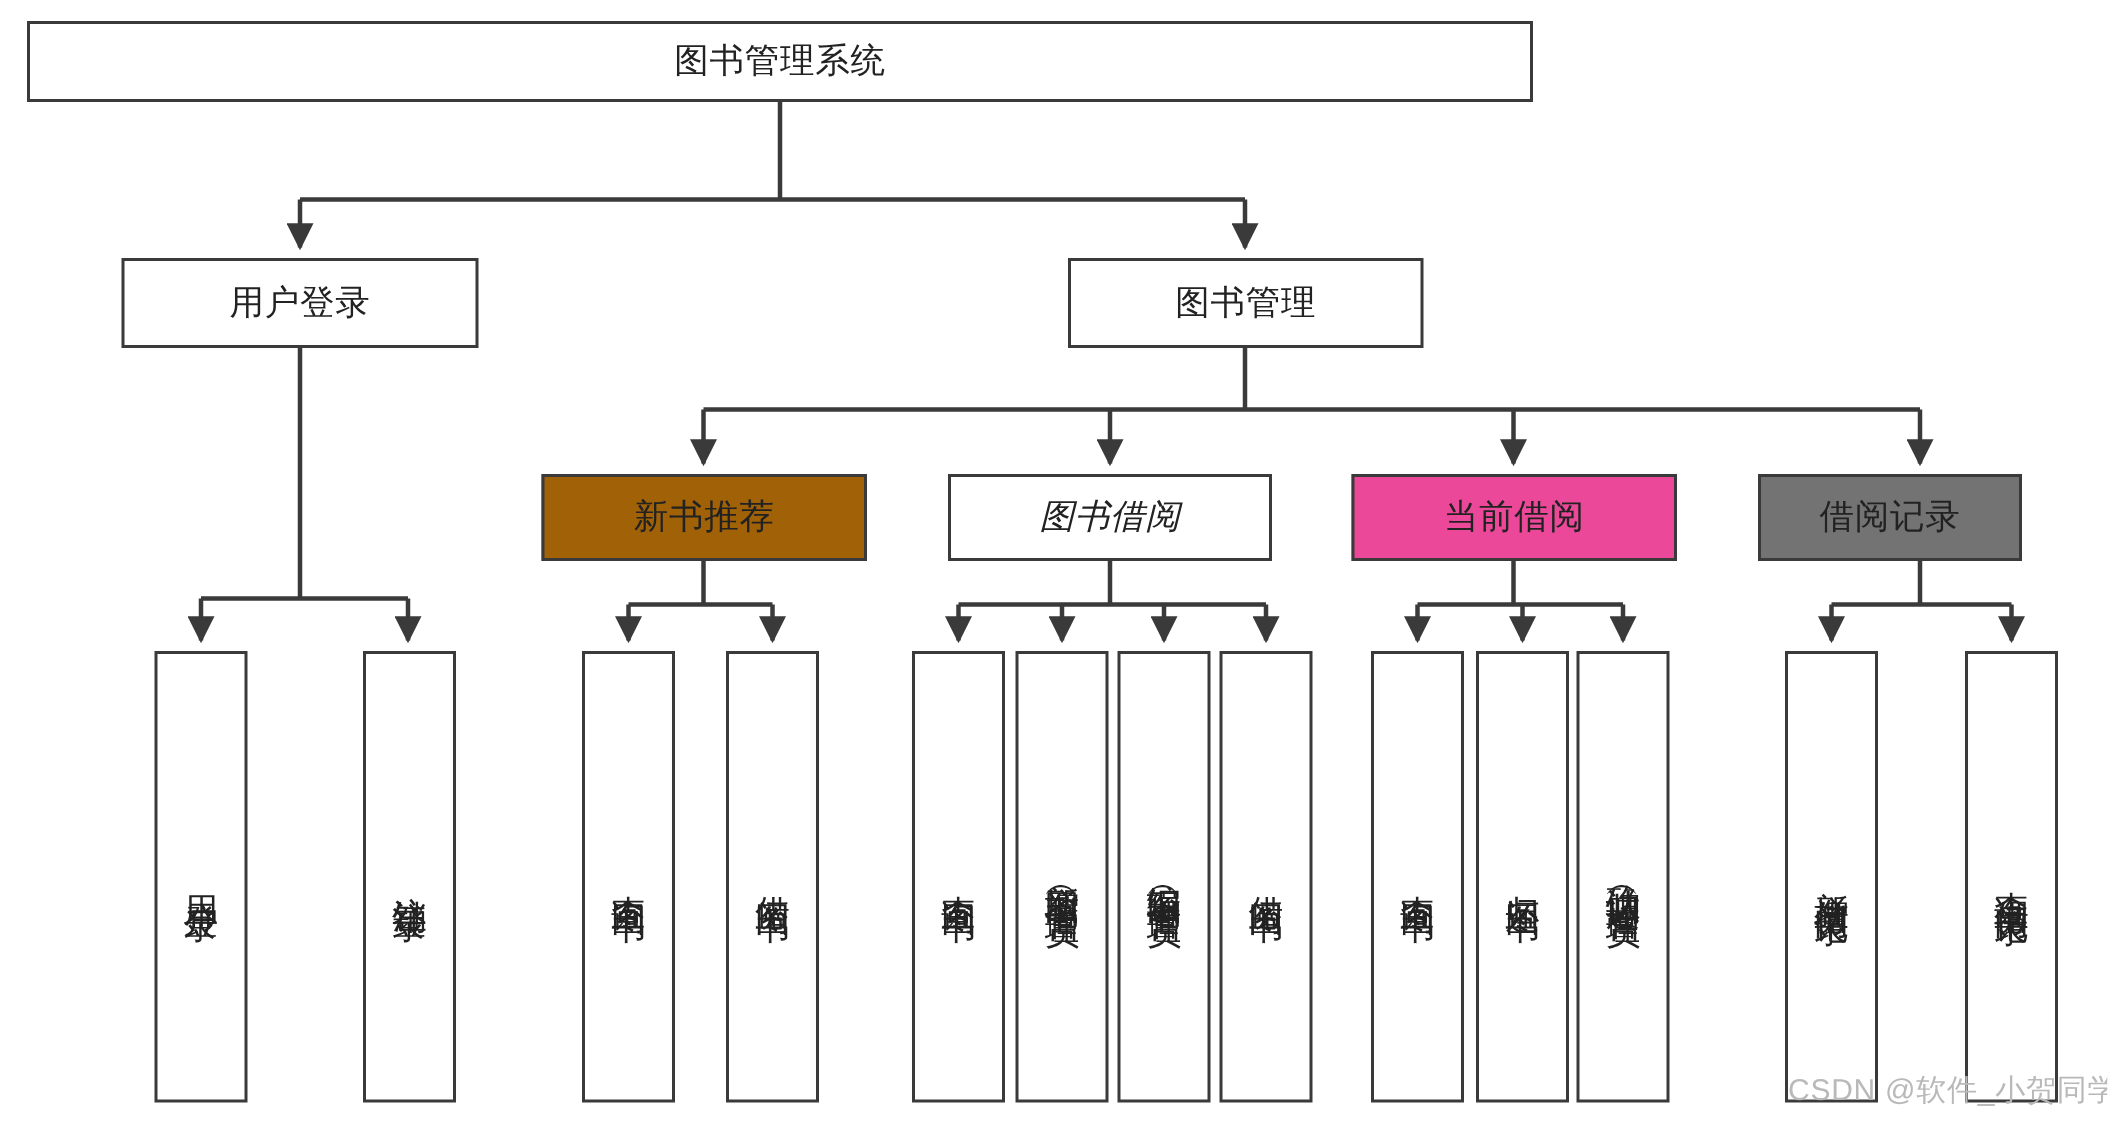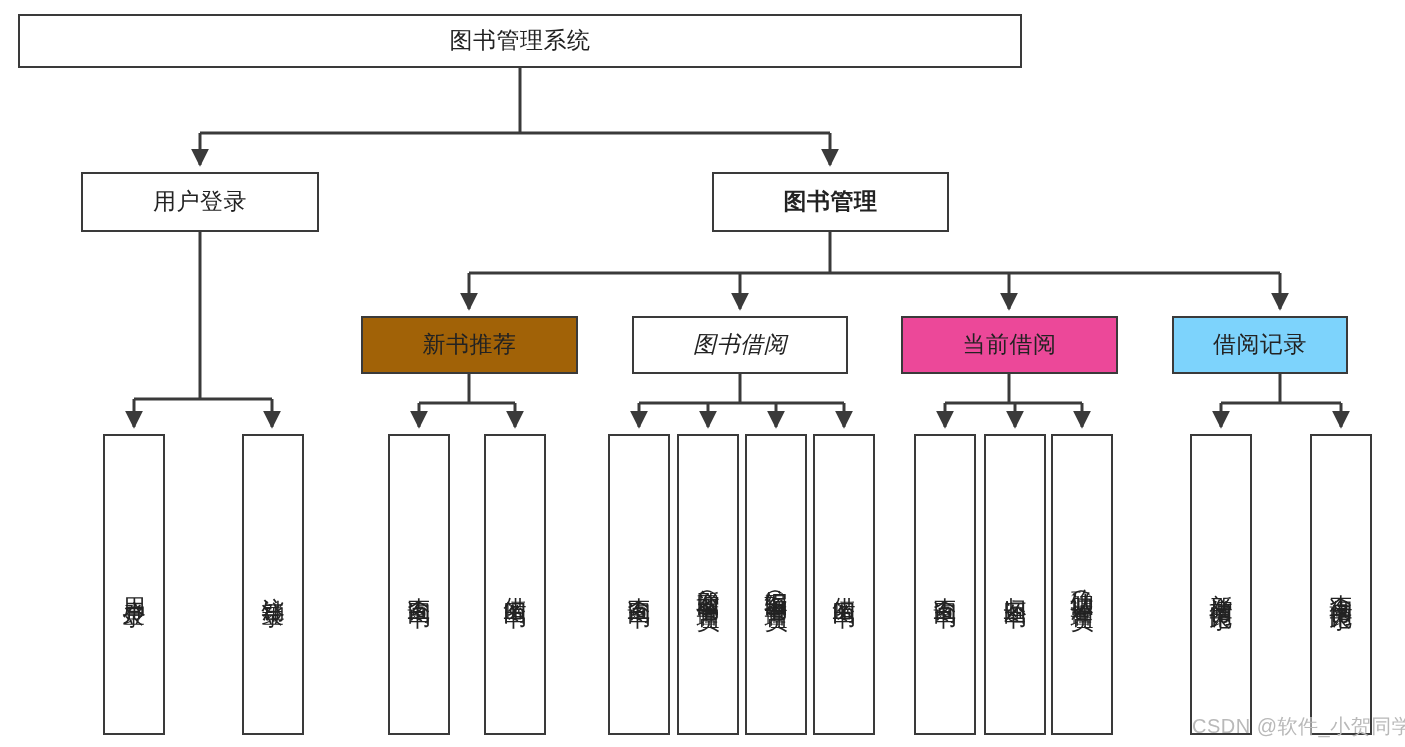--- a/index.html
+++ b/index.html
@@ -115,34 +115,34 @@
     </g>
   </svg>
 
   <div class="node-box" style="left: 18px; top: 14px; width: 1004px; height: 54px; border-color: rgb(58, 58, 58); background: rgb(255, 255, 255);">
     <span class="node-label-h" style="color: rgb(34, 34, 34); text-align: right;">图书管理系统</span>
   </div>
 
   <div class="node-box" style="left: 81px; top: 172px; width: 238px; height: 60px; border-color: rgb(58, 58, 58); background: rgb(255, 255, 255);">
     <span class="node-label-h" style="color: rgb(34, 34, 34);">用户登录</span>
   </div>
-  <div class="node-box" style="left: 712px; top: 172px; width: 237px; height: 60px; border-color: rgb(58, 58, 58); background: rgb(255, 255, 255); font-weight: bold;">
+  <div class="node-box" style="left: 712px; top: 172px; width: 237px; height: 60px; border-color: rgb(58, 58, 58); background: rgb(255, 255, 255);">
     <span class="node-label-h" style="color: rgb(34, 34, 34);">图书管理</span>
   </div>
 
   <div class="node-box" style="left: 361px; top: 316px; width: 217px; height: 58px; border-color: rgb(58, 58, 58); background: #a16207;">
     <span class="node-label-h" style="color: rgb(34, 34, 34);">新书推荐</span>
   </div>
   <div class="node-box" style="left: 632px; top: 316px; width: 216px; height: 58px; border-color: rgb(58, 58, 58); background: rgb(255, 255, 255); font-style: italic;">
     <span class="node-label-h" style="color: rgb(34, 34, 34);">图书借阅</span>
   </div>
   <div class="node-box" style="left: 901px; top: 316px; width: 217px; height: 58px; border-color: rgb(58, 58, 58); background: #ec4899;">
     <span class="node-label-h" style="color: rgb(34, 34, 34);">当前借阅</span>
   </div>
-  <div class="node-box" style="left: 1172px; top: 316px; width: 176px; height: 58px; border-color: rgb(58, 58, 58); background: #7dd3fc;">
+  <div class="node-box" style="left: 1172px; top: 316px; width: 176px; height: 58px; border-color: rgb(58, 58, 58); background: #737373;">
     <span class="node-label-h" style="color: rgb(34, 34, 34);">借阅记录</span>
   </div>
 
   <div class="node-box" style="left: 103px; top: 434px; width: 62px; height: 301px; border-color: rgb(58, 58, 58); background: rgb(255, 255, 255);">
     <span class="node-label-v" style="color: rgb(34, 34, 34);">用户登录</span>
   </div>
   <div class="node-box" style="left: 242px; top: 434px; width: 62px; height: 301px; border-color: rgb(58, 58, 58); background: rgb(255, 255, 255);">
     <span class="node-label-v" style="color: rgb(34, 34, 34);">注销登录</span>
   </div>
   <div class="node-box" style="left: 388px; top: 434px; width: 62px; height: 301px; border-color: rgb(58, 58, 58); background: rgb(255, 255, 255);">

